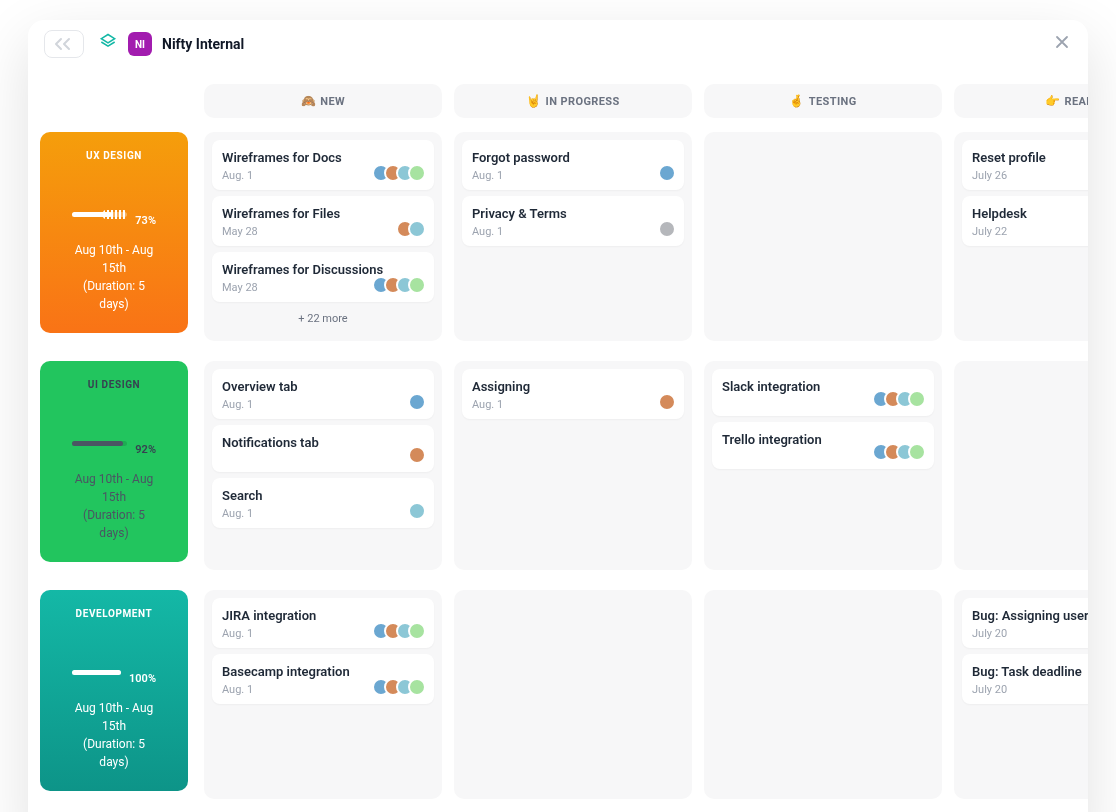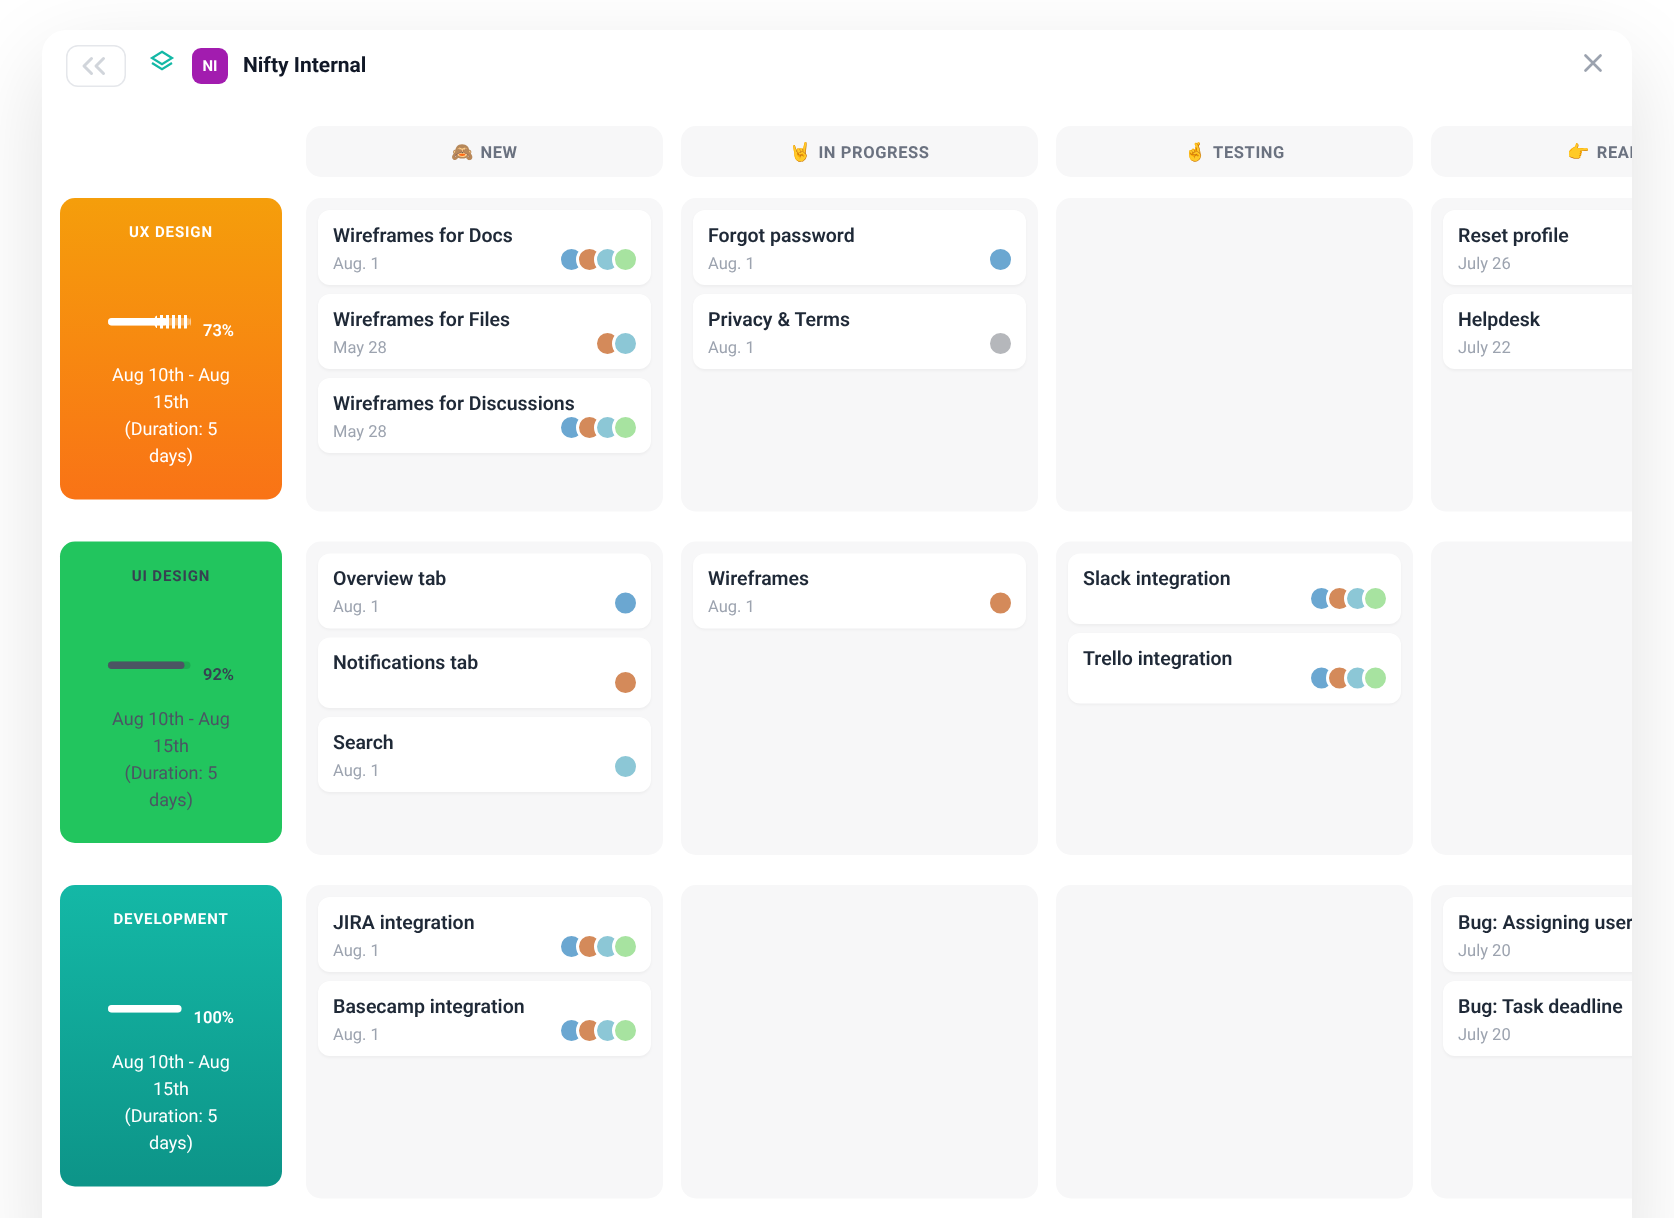--- a/index.html
+++ b/index.html
@@ -235,20 +235,21 @@
         <div class="card">
         <div class="card-title">Wireframes for Discussions</div>
         <div class="card-date">May 28</div>
         <div class="avatars">
             <span class="avatar" style="background:#6ba7d1"></span>
             <span class="avatar" style="background:#d48a5a"></span>
             <span class="avatar" style="background:#8cc7d6"></span>
             <span class="avatar" style="background:#a7e3a0"></span>
           </div>
       </div>
+        <div class="more-link">+ 22 more</div>
       </div>
       <div class="cell">
         <div class="card">
         <div class="card-title">Forgot password</div>
         <div class="card-date">Aug. 1</div>
         <div class="avatars">
             <span class="avatar" style="background:#6ba7d1"></span>
           </div>
       </div>
         <div class="card">
@@ -300,21 +301,21 @@
         <div class="card">
         <div class="card-title">Search</div>
         <div class="card-date">Aug. 1</div>
         <div class="avatars">
             <span class="avatar" style="background:#8cc7d6"></span>
           </div>
       </div>
       </div>
       <div class="cell">
         <div class="card">
-        <div class="card-title">Wireframes</div>
+        <div class="card-title">Assigning</div>
         <div class="card-date">Aug. 1</div>
         <div class="avatars">
             <span class="avatar" style="background:#d48a5a"></span>
           </div>
       </div>
       </div>
       <div class="cell">
         <div class="card">
         <div class="card-title">Slack integration</div>
         <div style="height:14px"></div>

